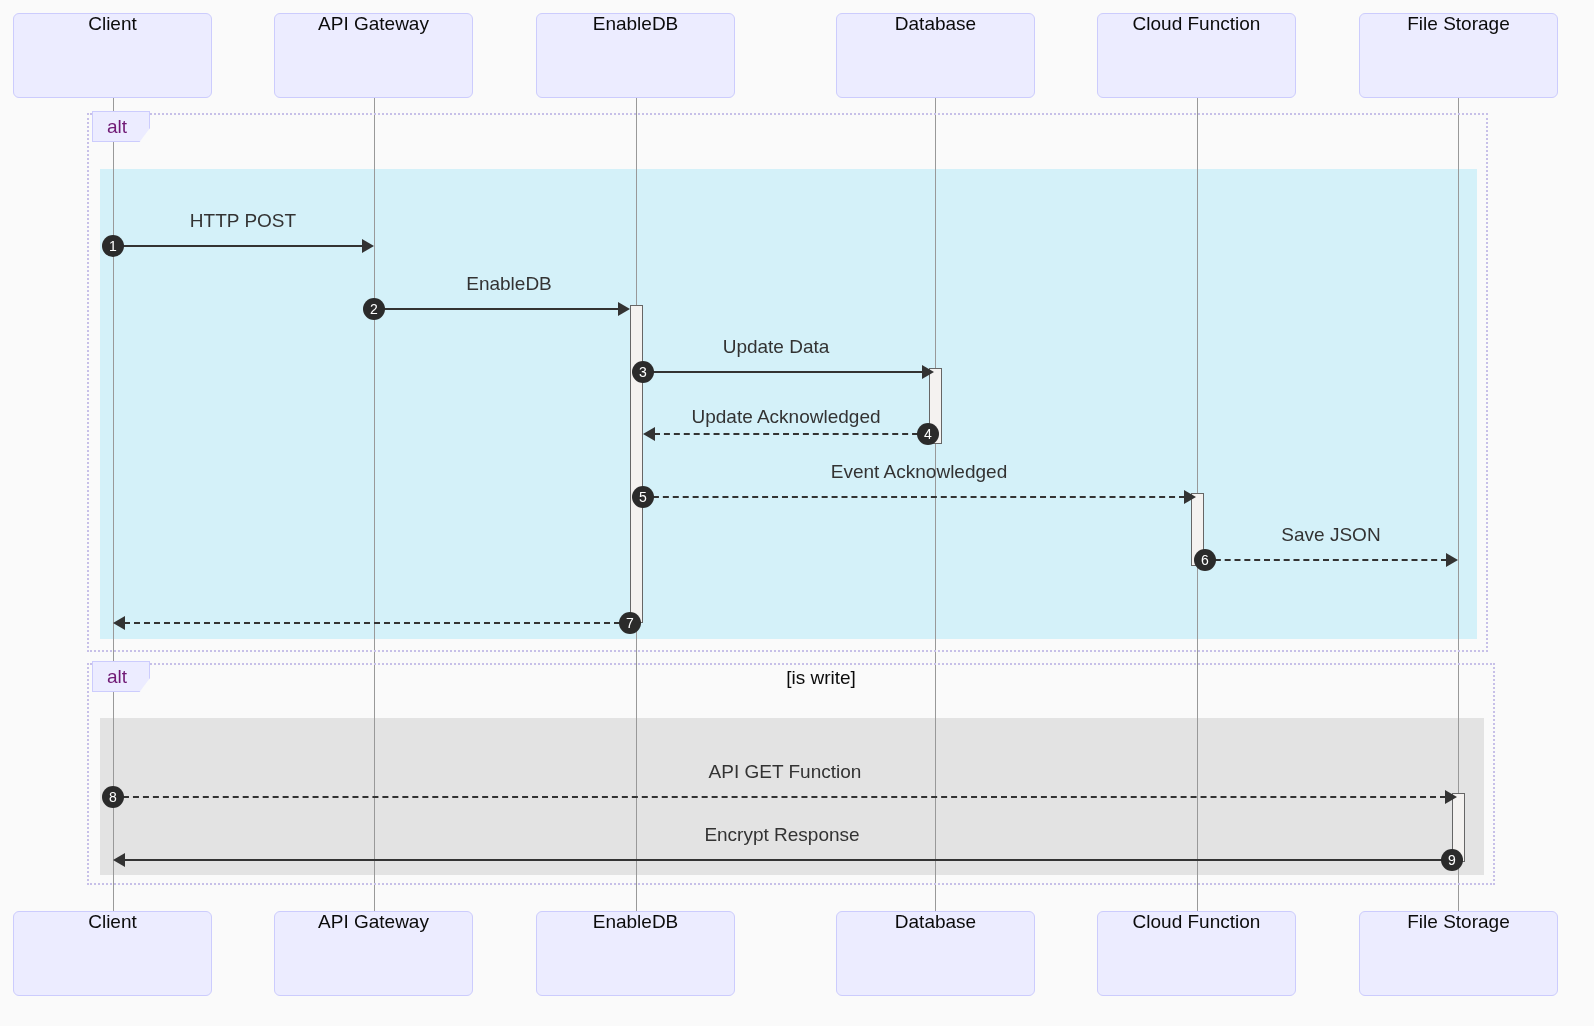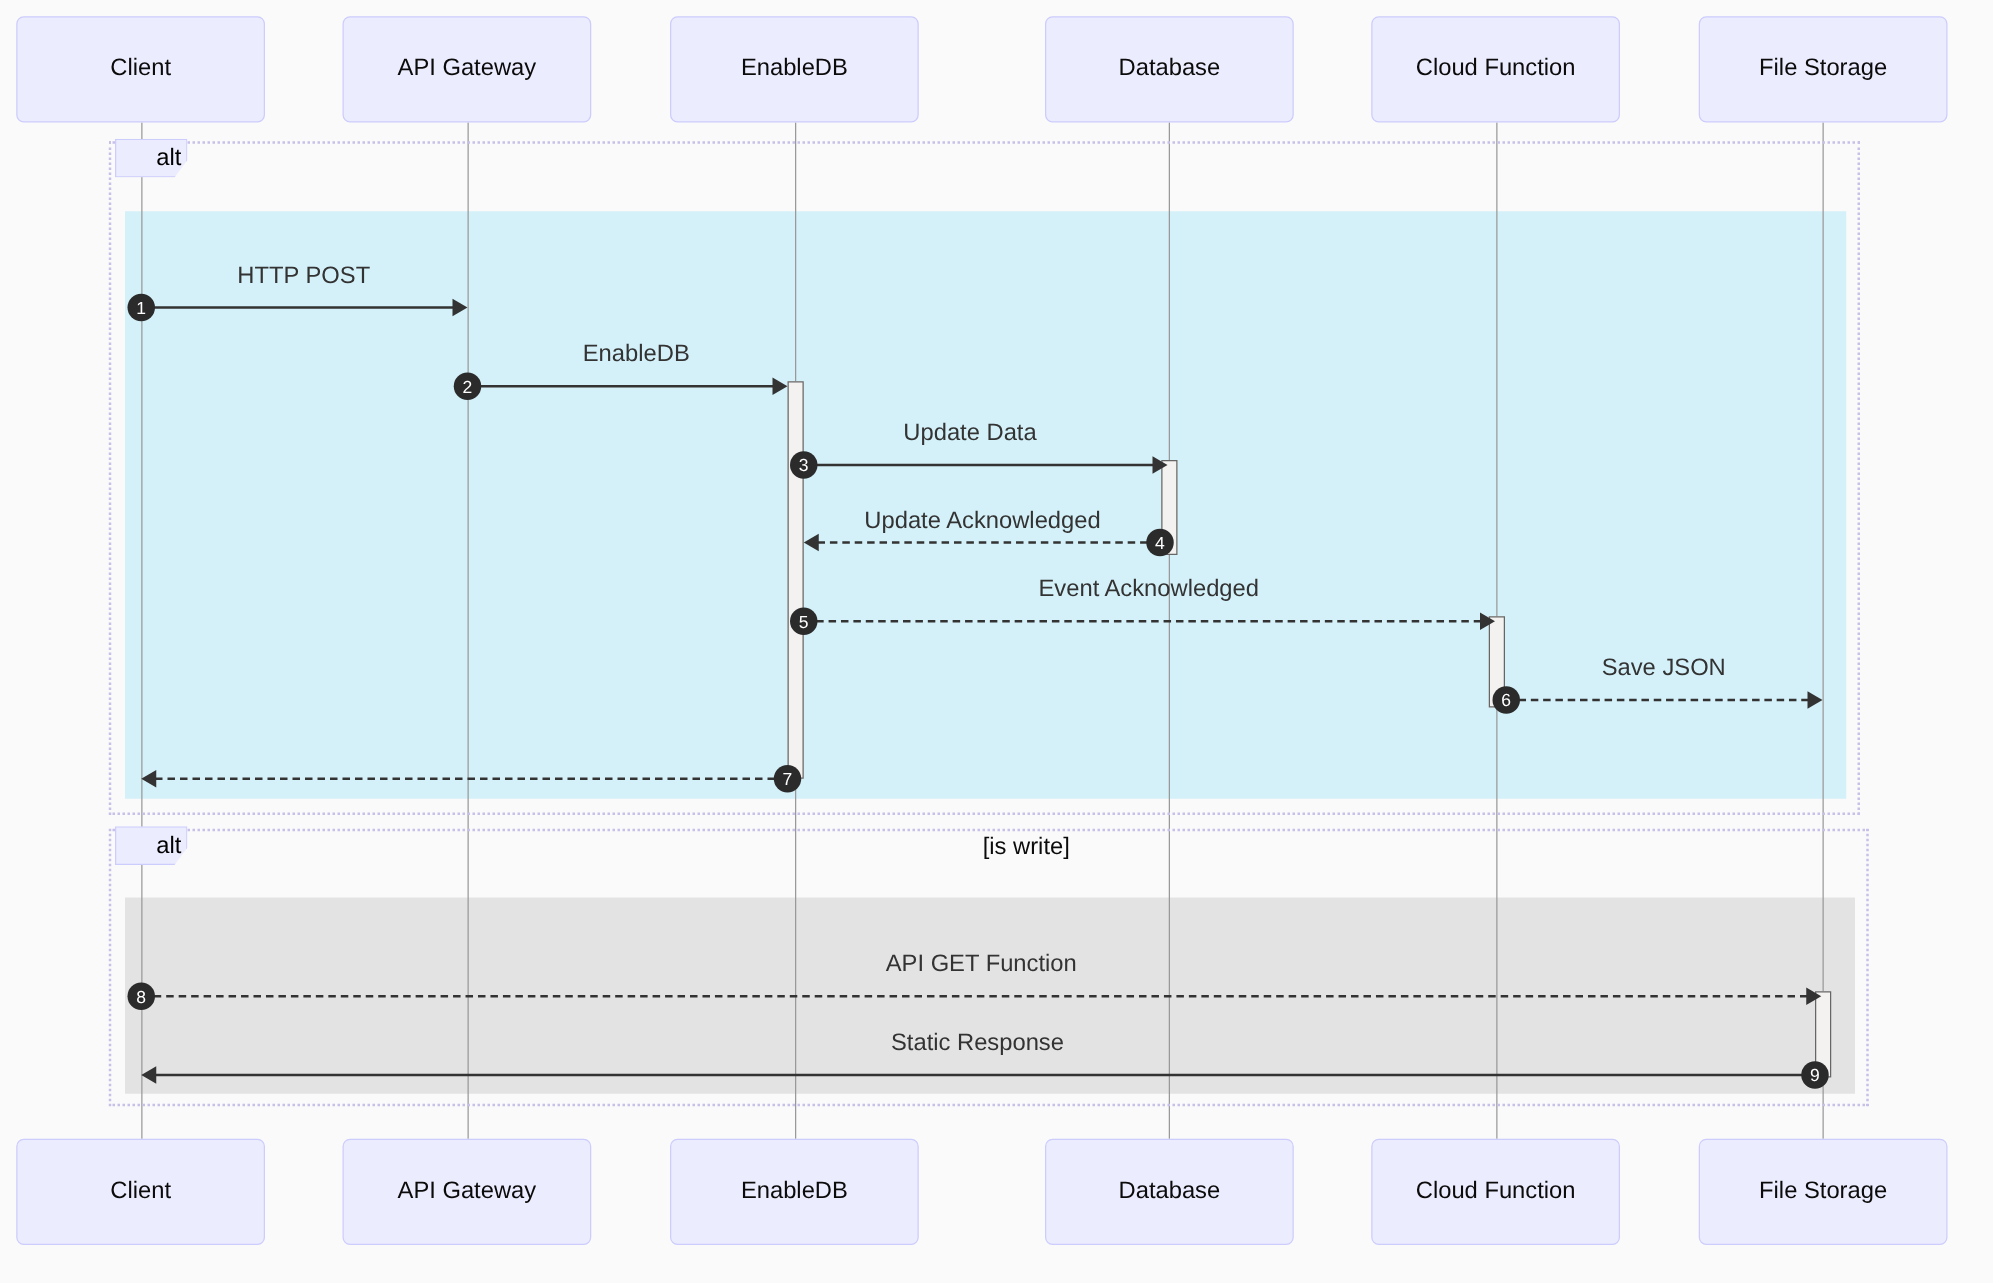--- a/index.html
+++ b/index.html
@@ -19,21 +19,20 @@
     left: 0; top: 0;
     width: 1594px;
     height: 1026px;
   }
   .participant-box {
     position: absolute;
     background: #ececff;
     border: 1px solid #ccccfd;
     border-radius: 6px;
     display: flex;
-    align-items: center;
     justify-content: center;
     box-sizing: border-box;
   }
   .participant-label {
     font-size: 19px;
     color: #0b0b0b;
     font-family: "Liberation Sans", sans-serif;
     text-align: center;
     line-height: 1.1;
   }
@@ -54,23 +53,23 @@
     box-sizing: border-box;
     background: transparent;
   }
   .frame-label {
     position: absolute;
     background: #ececff;
     border: 1px solid #ccccfd;
     box-sizing: border-box;
     display: flex;
     align-items: center;
-    padding-left: 32px;
-    font-size: 19px;
-    color: #000000;
+    padding-left: 14px;
+    font-size: 19px;
+    color: #701a75;
   }
   .frame-cond {
     position: absolute;
     font-size: 19px;
     color: #0b0b0b;
     text-align: center;
   }
   .highlight {
     position: absolute;
   }
@@ -165,21 +164,21 @@
     <div class="seq-num" style="left: 1194px; top: 549px; z-index: 9;">6</div>
     <div class="msg-line dashed" style="left: 124px; top: 622px; width: 506px; z-index: 6;"></div>
     <div class="arrow-left" style="left: 113px; top: 616px; z-index: 7;"></div>
     <div class="seq-num" style="left: 619px; top: 612px; z-index: 9;">7</div>
     <div class="msg-line dashed" style="left: 113px; top: 796px; width: 1333px; z-index: 6;"></div>
     <div class="arrow-right" style="left: 1445px; top: 790px; z-index: 7;"></div>
     <div class="msg-text" style="left: 485px; top: 761px; width: 600px; z-index: 7;">API GET Function</div>
     <div class="seq-num" style="left: 102px; top: 786px; z-index: 9;">8</div>
     <div class="msg-line" style="left: 124px; top: 859px; width: 1328px; z-index: 6;"></div>
     <div class="arrow-left" style="left: 113px; top: 853px; z-index: 7;"></div>
-    <div class="msg-text" style="left: 482px; top: 824px; width: 600px; z-index: 7;">Static Response</div>
+    <div class="msg-text" style="left: 482px; top: 824px; width: 600px; z-index: 7;">Encrypt Response</div>
     <div class="seq-num" style="left: 1441px; top: 849px; z-index: 9;">9</div>
     <div class="participant-box" style="left: 13px; top: 13px; width: 199px; height: 85px; z-index: 10;">
       <div class="participant-label">Client</div>
     </div>
     <div class="participant-box" style="left: 274px; top: 13px; width: 199px; height: 85px; z-index: 10;">
       <div class="participant-label">API Gateway</div>
     </div>
     <div class="participant-box" style="left: 536px; top: 13px; width: 199px; height: 85px; z-index: 10;">
       <div class="participant-label">EnableDB</div>
     </div>

